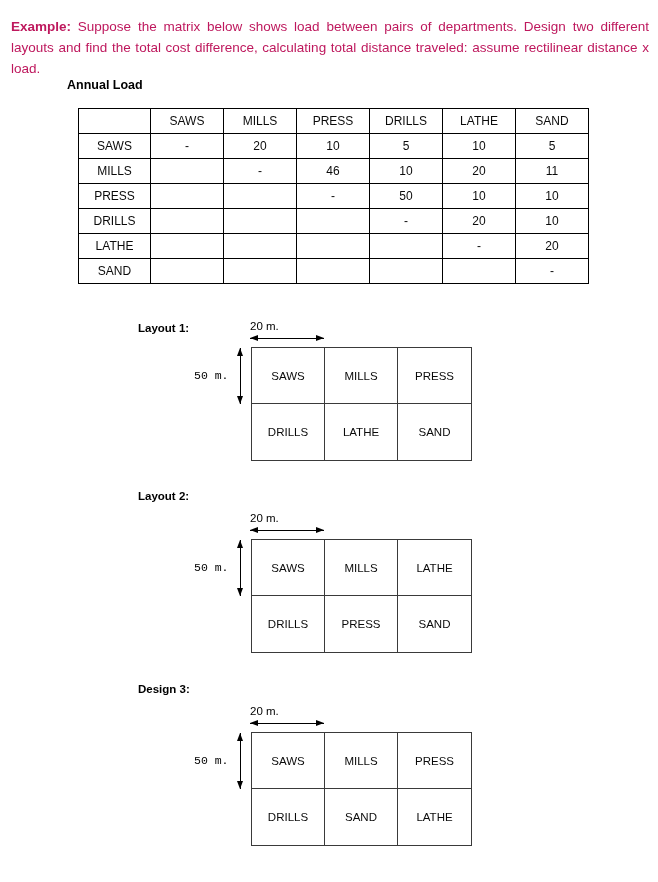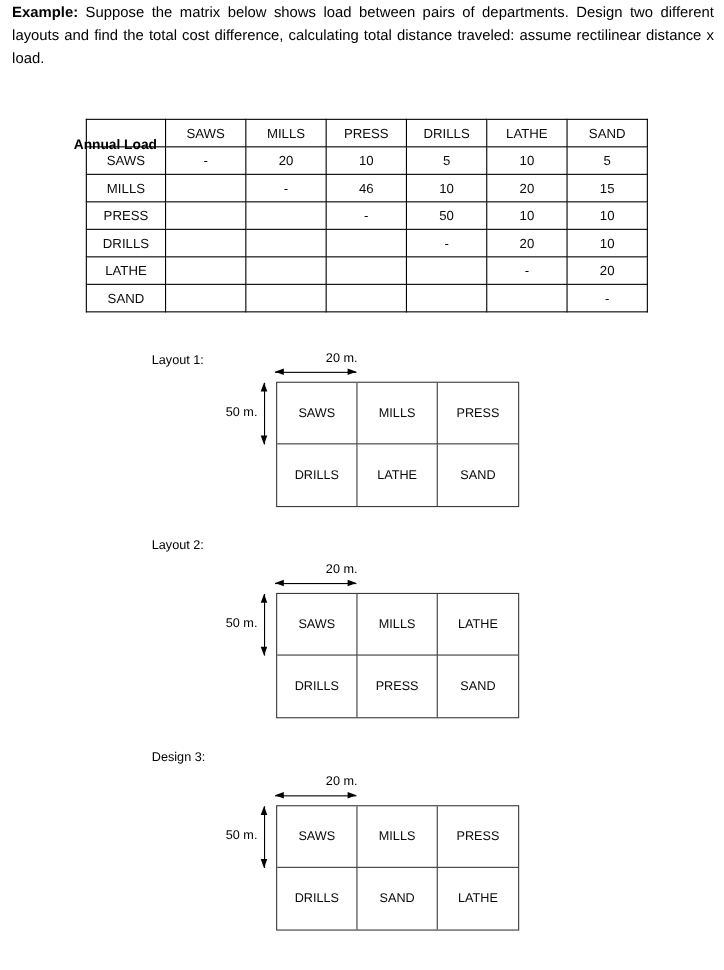--- a/index.html
+++ b/index.html
@@ -5,42 +5,42 @@
   * { margin:0; padding:0; box-sizing:border-box; }
   html, body { background:#ffffff; }
   body {
     width:658px; height:882px; position:relative;
     font-family:"Liberation Sans", sans-serif; color:#000;
   }
   .page { position:absolute; left:0; top:0; width:658px; height:882px; background:#fff; overflow:hidden; }
 
   
   .intro {
-    position:absolute; left:11px; top:0; width:638px;
-    font-size:13.5px; line-height:21px; text-align:justify; color:#000000;
+    position:absolute; left:11px; top:16px; width:638px;
+    font-size:13.5px; line-height:21px; text-align:justify; color:#be185d;
   }
   .intro b { font-weight:bold; }
 
   
-  .table-title { position:absolute; left:67px; top:78px; font-size:12.5px; font-weight:bold;margin-top:46px; }
+  .table-title { position:absolute; left:67px; top:78px; font-size:12.5px; font-weight:bold; }
   table.load-table {
     position:absolute; left:78px; top:108px;
     border-collapse:collapse; table-layout:fixed;
   }
   table.load-table th, table.load-table td {
     border:1px solid #000; height:25px; padding:0;
     text-align:center; vertical-align:middle;
     font-size:12px; font-weight:normal; color:#0a0a0a;
   }
 
   
   .layer { position:absolute; left:0; top:0; width:658px; height:0; }
-  .layout-label { position:absolute; font-size:11.5px; font-weight:normal; white-space:nowrap; }
-  .dim-w { position:absolute; width:75px; text-align:right; font-size:11.5px; white-space:nowrap; }
-  .dim-h { position:absolute; width:40px; text-align:right; font-size:11.5px; white-space:nowrap; }
+  .layout-label { position:absolute; font-size:11.5px; font-weight:bold; white-space:nowrap; }
+  .dim-w { position:absolute; width:75px; text-align:left; font-size:11.5px; white-space:nowrap; }
+  .dim-h { position:absolute; width:40px; text-align:left; font-size:11.5px; white-space:nowrap;font-family:Liberation Mono, monospace; }
 
   .h-arrow { position:absolute; width:74px; height:0; border-top:1px solid #000; }
   .h-arrow::before, .h-arrow::after {
     content:""; position:absolute; top:-4px; width:0; height:0;
     border-top:3.5px solid transparent; border-bottom:3.5px solid transparent;
   }
   .h-arrow::before { left:0; border-right:8px solid #000; }
   .h-arrow::after  { right:0; border-left:8px solid #000; }
 
   .v-arrow { position:absolute; height:56px; width:0; border-left:1px solid #000; }
@@ -102,21 +102,21 @@
       <td>10</td>
       <td>5</td>
     </tr>
     <tr>
       <td>MILLS</td>
       <td></td>
       <td>-</td>
       <td>46</td>
       <td>10</td>
       <td>20</td>
-      <td>15</td>
+      <td>11</td>
     </tr>
     <tr>
       <td>PRESS</td>
       <td></td>
       <td></td>
       <td>-</td>
       <td>50</td>
       <td>10</td>
       <td>10</td>
     </tr>

